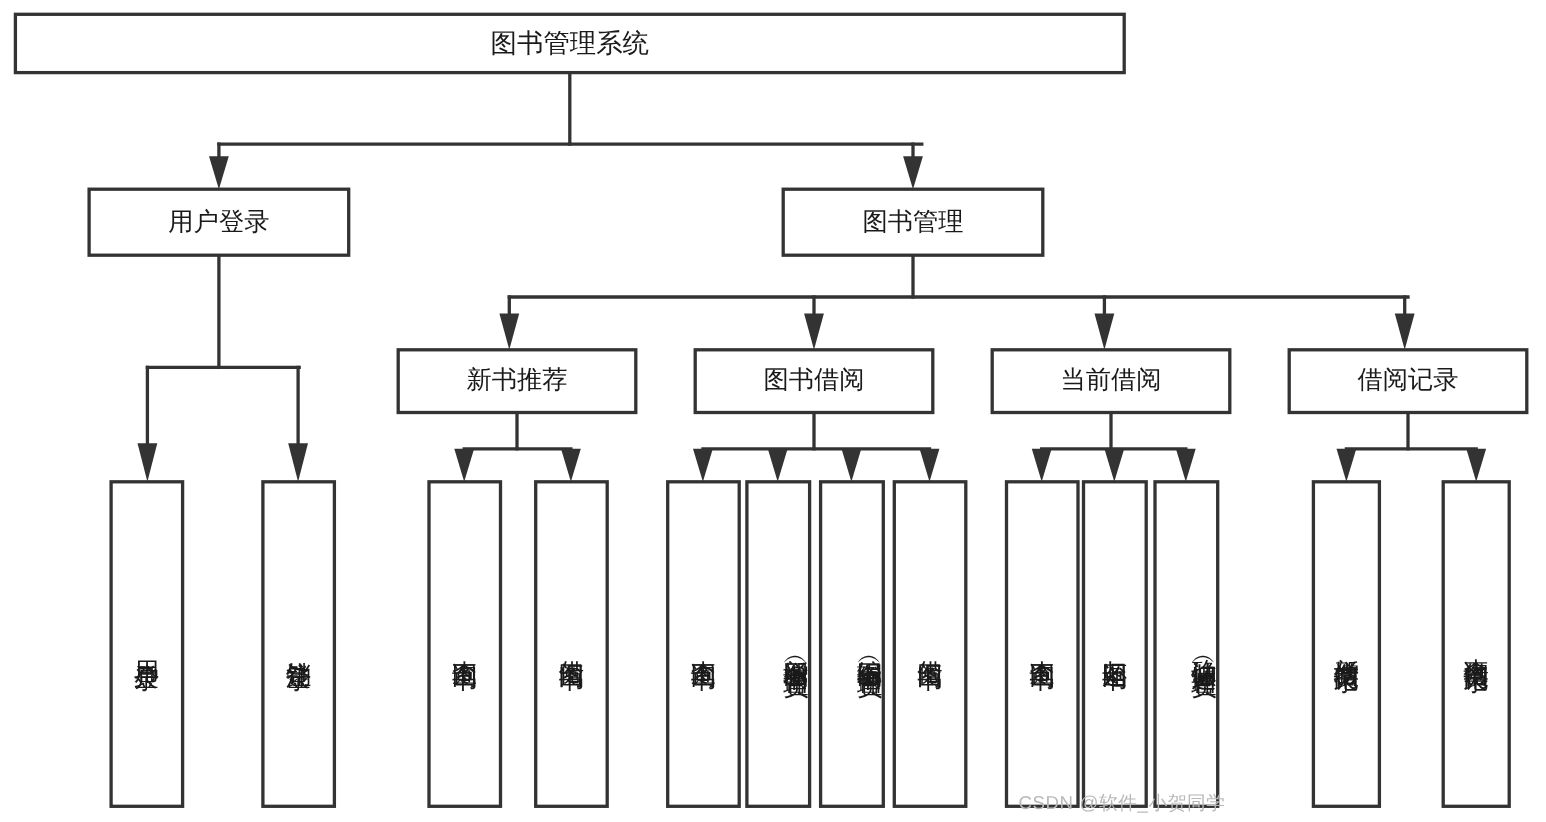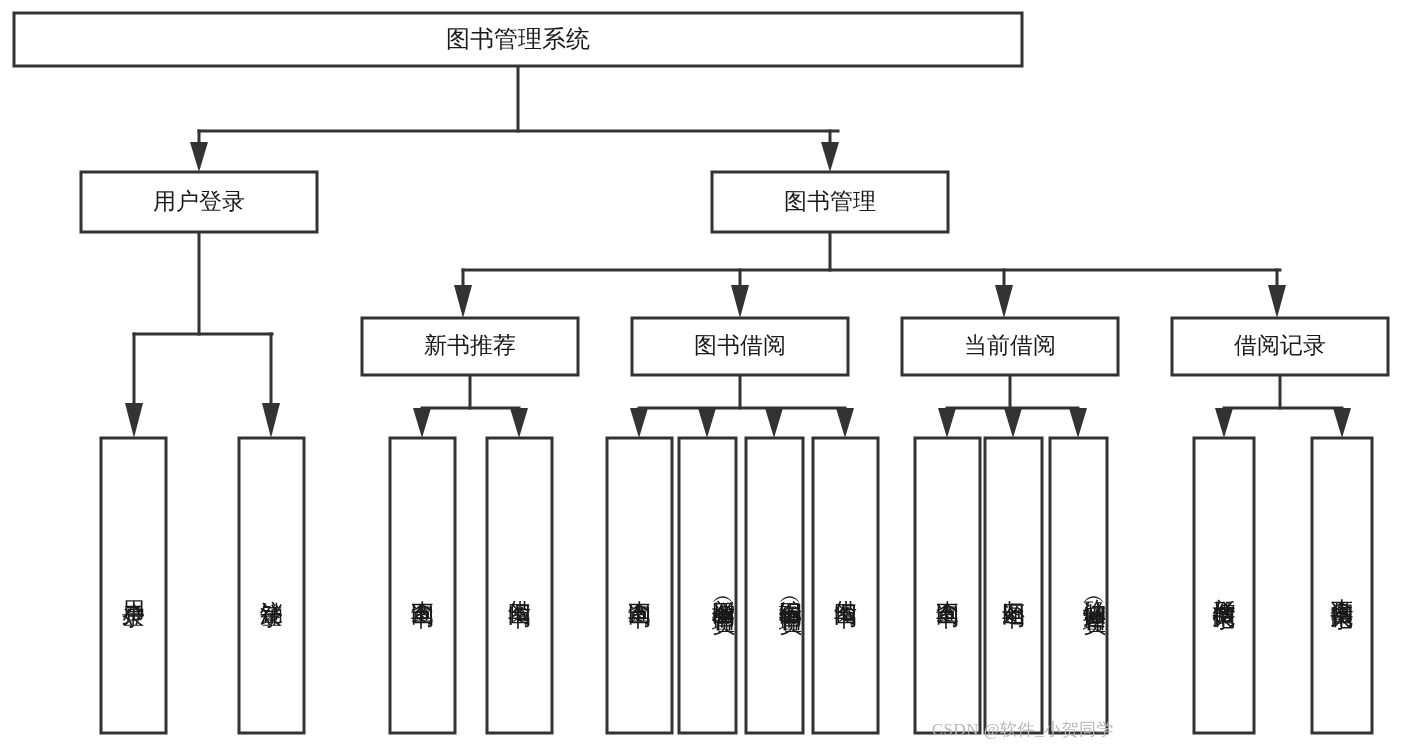--- a/index.html
+++ b/index.html
@@ -69,21 +69,21 @@
     align-items: center;
     justify-content: center;
     text-align: center;
     white-space: nowrap;
     pointer-events: none;
   }
   .watermark {
     position: absolute;
     right: 12px;
     bottom: 6px;
-    font-family: Liberation Serif, serif;
+    font-family: Liberation Sans, sans-serif;
     font-size: 17px;
     color: #b8b8b8;
     letter-spacing: 0.5px;
     white-space: nowrap;
   }
 </style>
 </head>
 <body>
 
 <div id="diagram-root">

